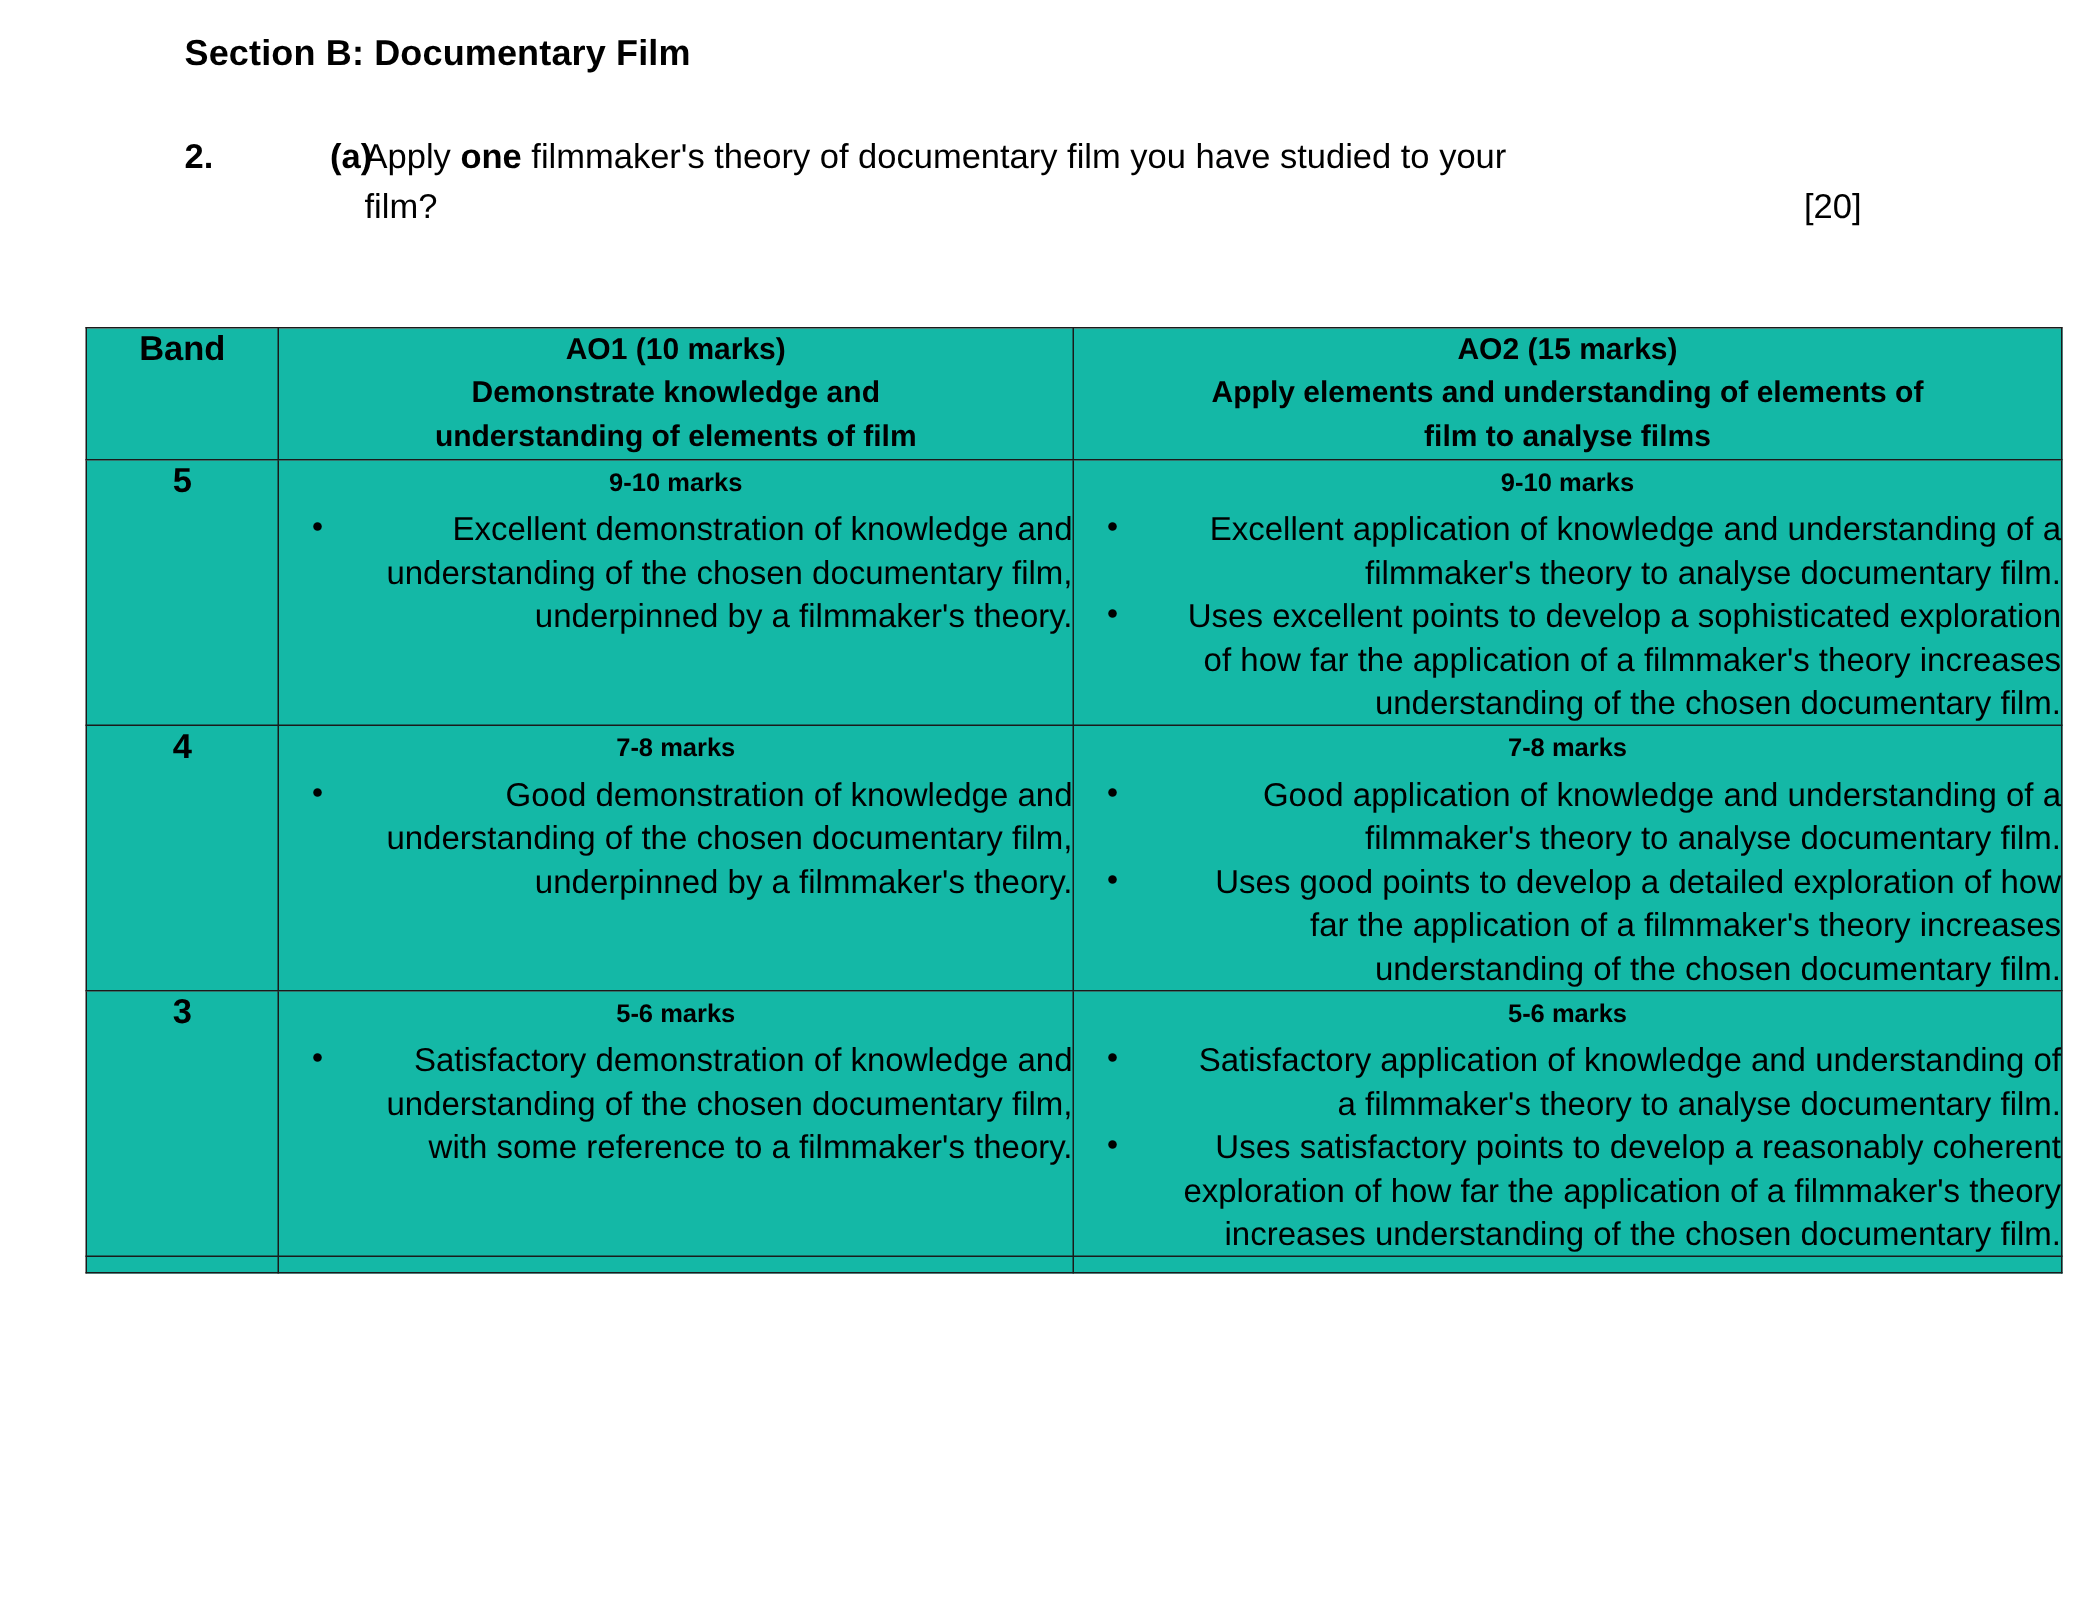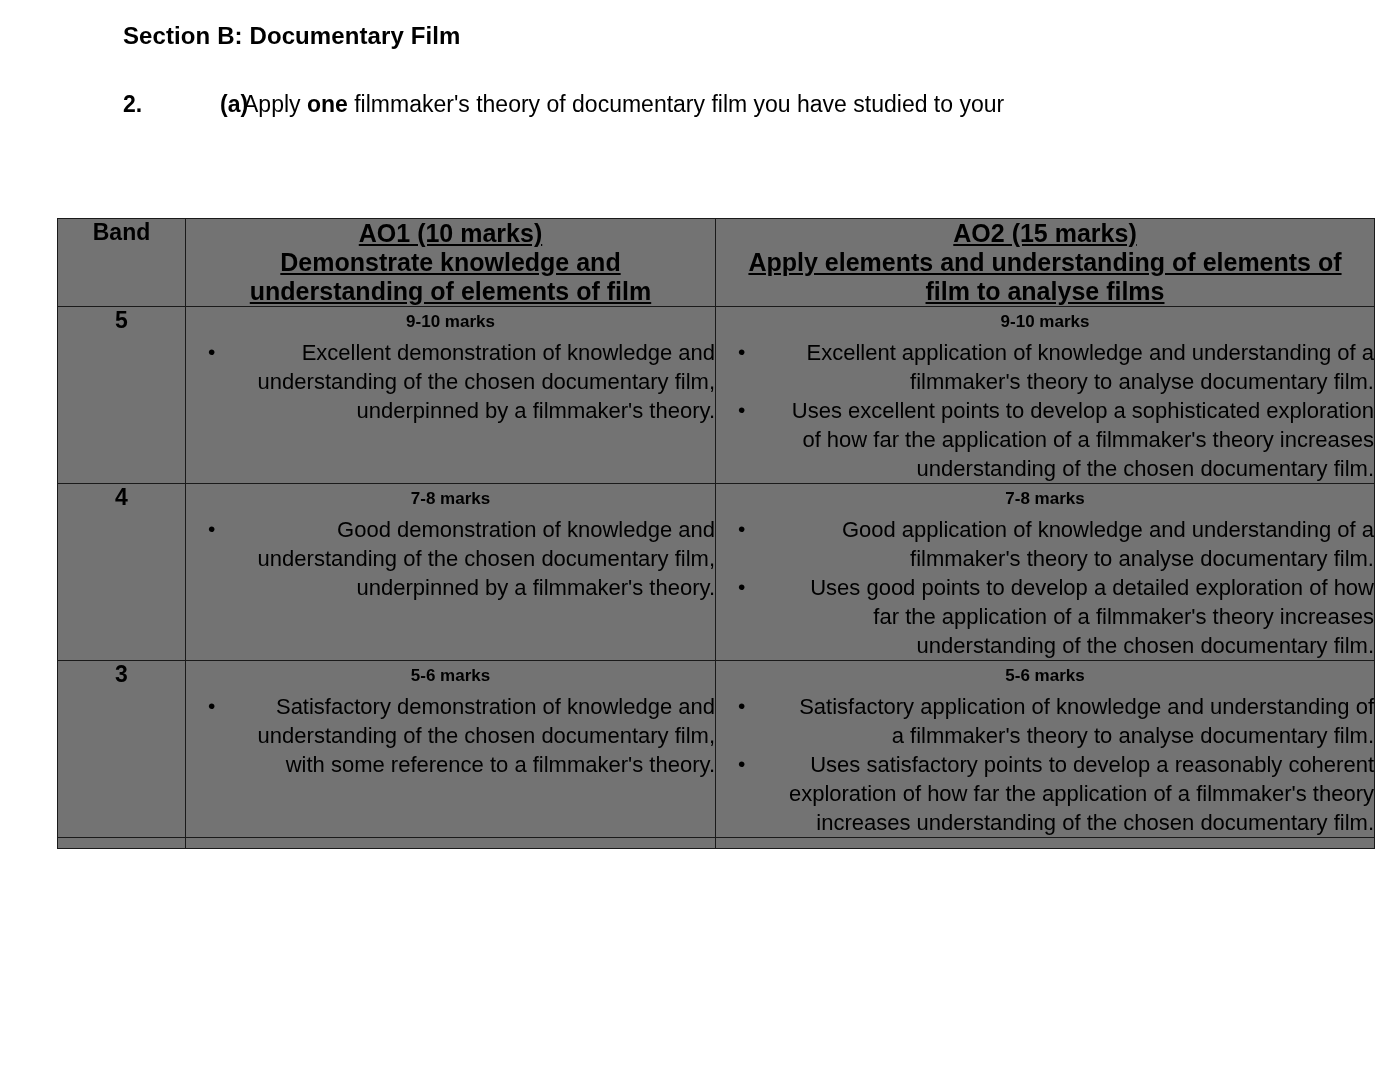--- a/index.html
+++ b/index.html
@@ -80,40 +80,39 @@
     top: 218px;
     width: 1317px;
     border-collapse: collapse;
     table-layout: fixed;
     font-size: 22px;
   }
   .grid td, .grid th {
     border: 1.6px solid #1a1a1a;
     vertical-align: top;
     padding: 0;
-    background: #737373;
+    background: #14b8a6;
   }
   col.c-band   { width: 128px; }
   col.c-ao1    { width: 530px; }
   col.c-ao2    { width: 659px; }
 
   
   .hdr-band {
     vertical-align: middle;
     text-align: center;
     font-weight: bold;
     font-size: 23px;
     padding: 6px 4px;
   }
   .hdr-ao {
     font-weight: bold;
-    font-size: 25px;
+    font-size: 20px;
     line-height: 29px;
     padding: 8px 10px 10px 12px;
-    text-decoration: underline;
   }
   .hdr-ao .hdr-line { white-space: pre-wrap; }
 
   
   .band-cell {
     vertical-align: middle;
     text-align: center;
     font-weight: bold;
     font-size: 23px;
   }
@@ -161,20 +160,21 @@
 
 <div class="page">
 
   <div class="section-heading">Section B: Documentary Film</div>
 
   <div class="question">
     <span class="q-num">2.</span>
     <span class="q-letter">(a)</span>
     <div class="q-body">
       <div class="q-line"><span>Apply </span><span class="q-bold">one</span><span> filmmaker's theory of documentary film you have studied to your</span></div>
+      <div class="q-line"><span>film?</span><span class="marks">[20]</span></div>
     </div>
   </div>
 
   <table class="grid">
     <colgroup>
       <col class="c-band">
       <col class="c-ao1">
       <col class="c-ao2">
     </colgroup>
     <thead>

